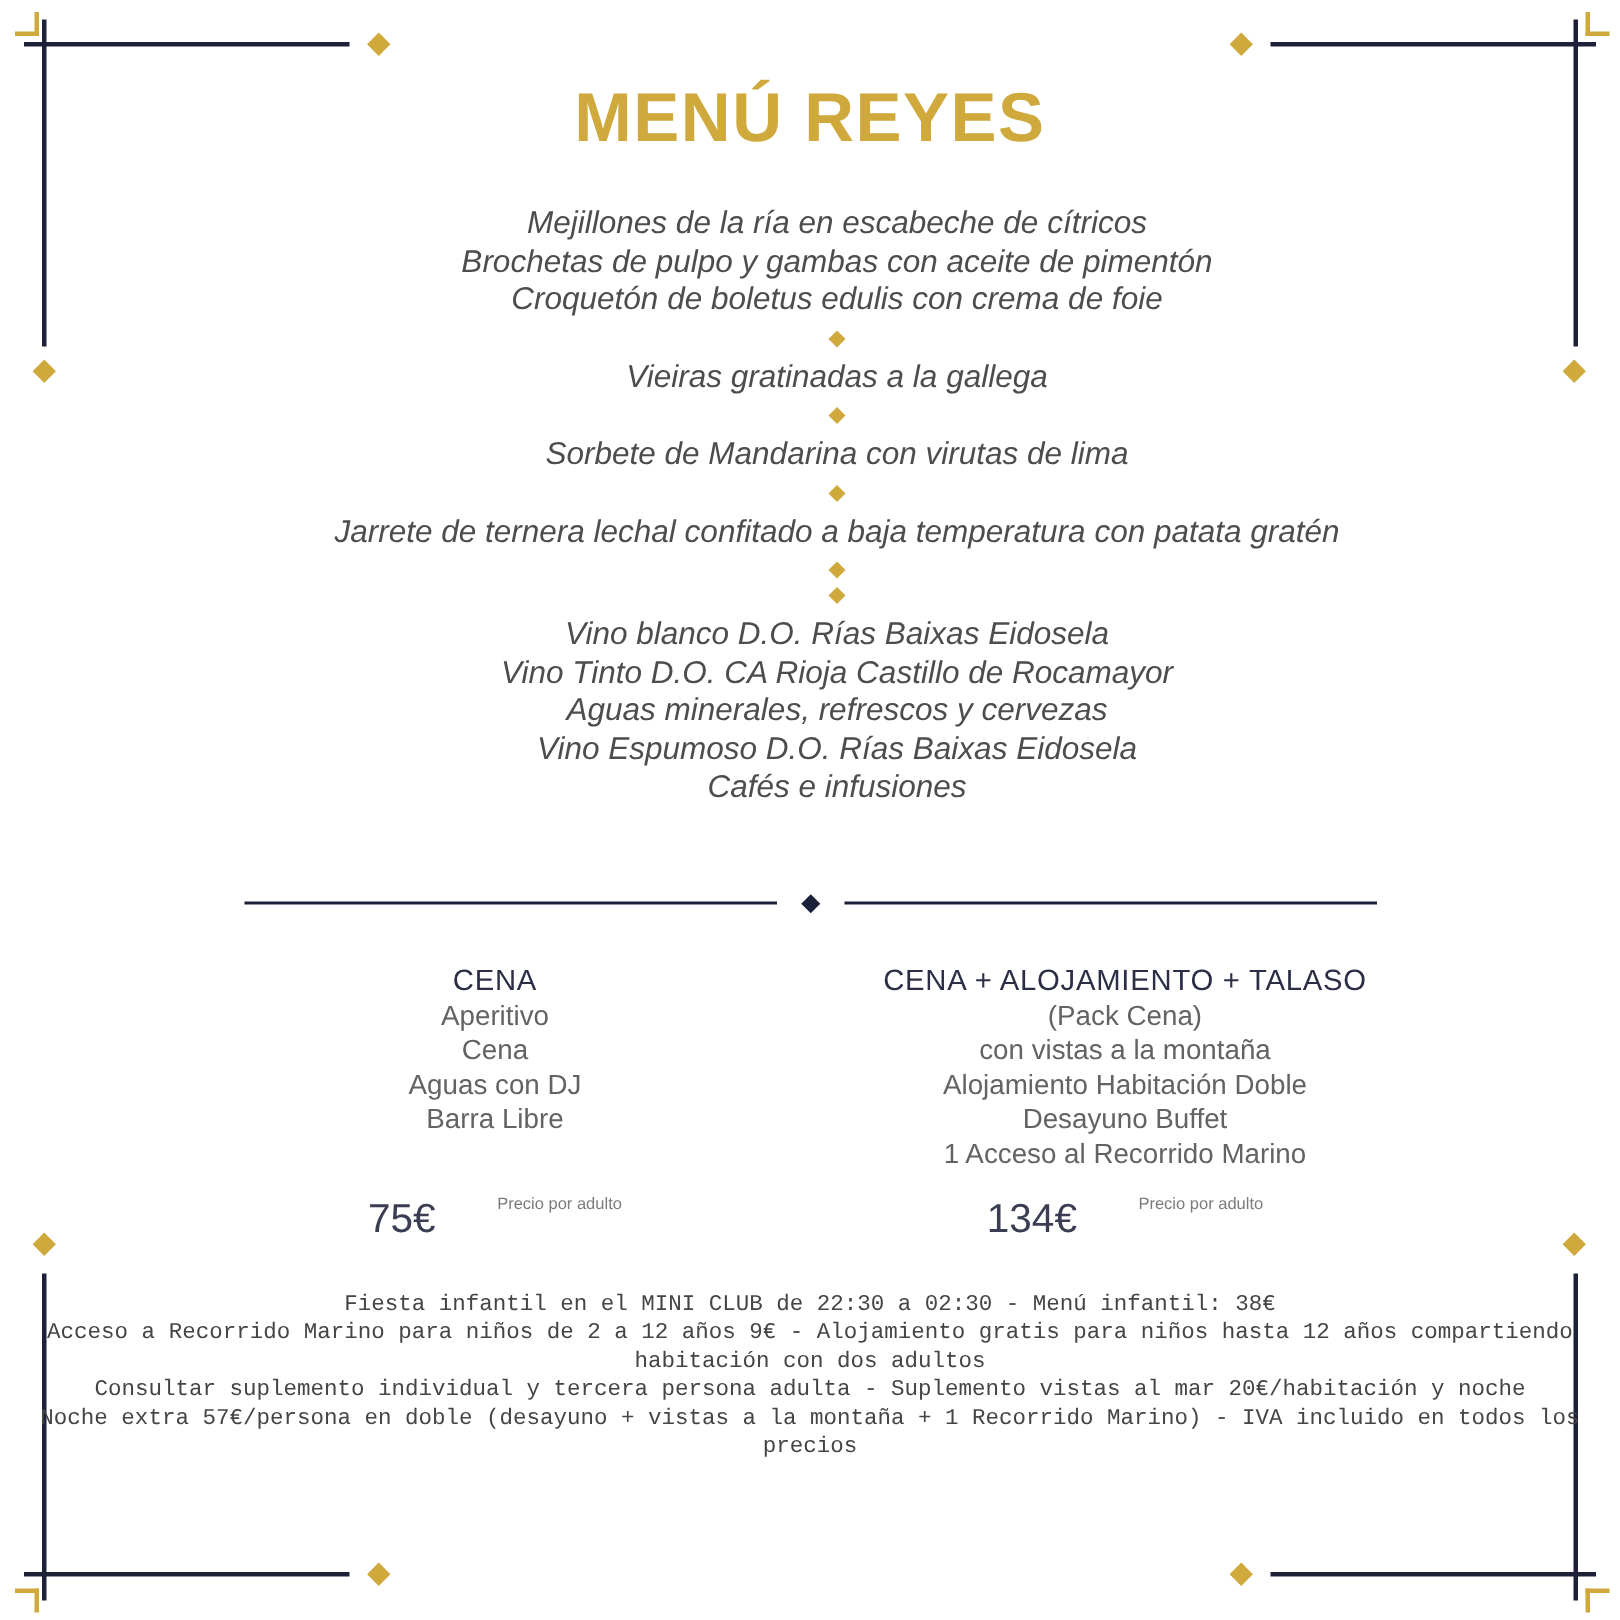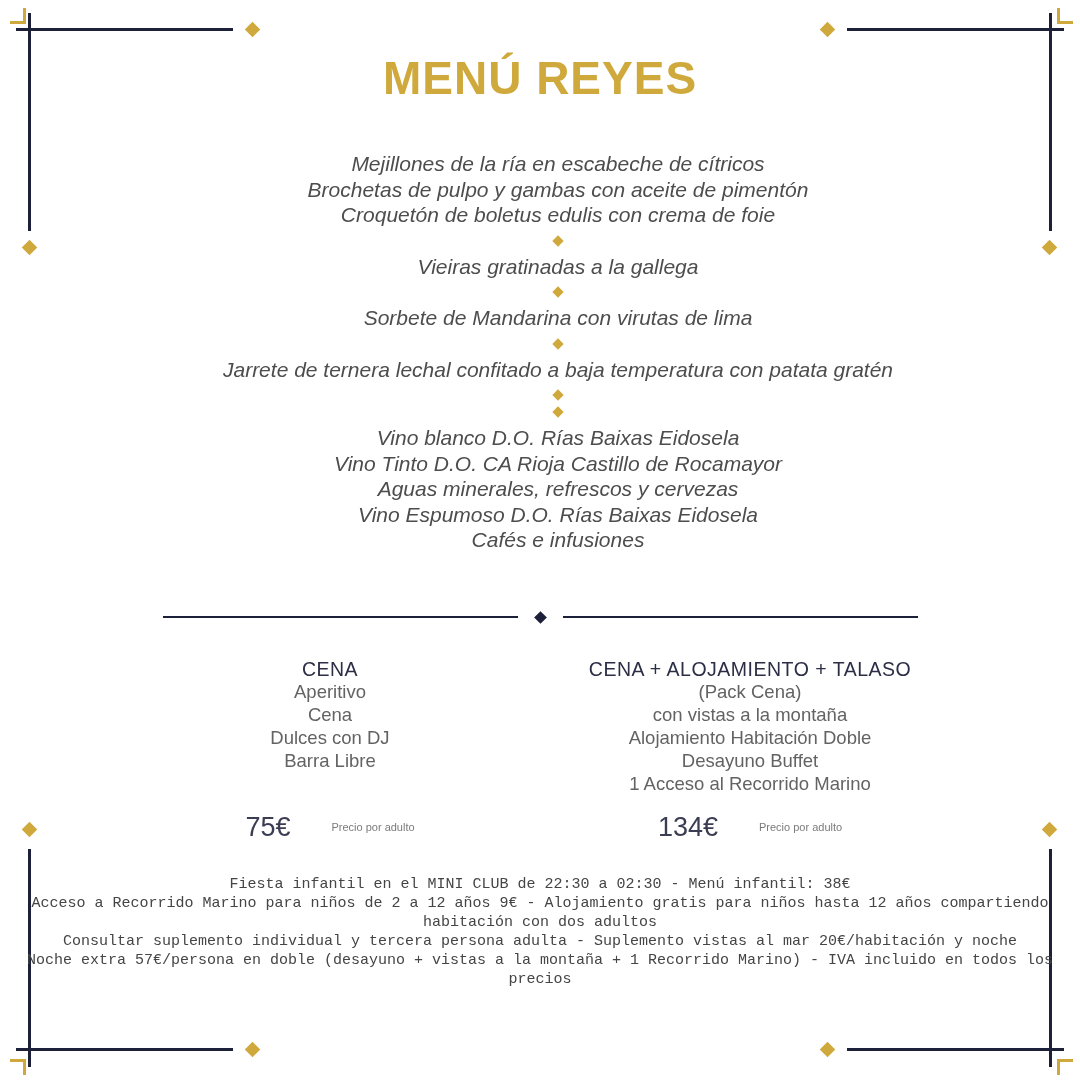--- a/index.html
+++ b/index.html
@@ -17,35 +17,35 @@
   .bracket.tl{border-right:3px solid var(--gold);border-bottom:3px solid var(--gold);}
   .bracket.tr{border-left:3px solid var(--gold);border-bottom:3px solid var(--gold);}
   .bracket.bl{border-right:3px solid var(--gold);border-top:3px solid var(--gold);}
   .bracket.br{border-left:3px solid var(--gold);border-top:3px solid var(--gold);}
   .gdiamond{position:absolute;width:11px;height:11px;background:var(--gold);transform:rotate(45deg);}
 
   
   .content{position:absolute;inset:0;text-align:center;}
   .title{margin:52px 0 0 0;font-size:46px;line-height:52px;font-weight:bold;
          letter-spacing:1px;color:var(--gold);}
-  .courses{margin-top:47px;padding-left:36px;}
+  .courses{margin-top:32px;padding-left:36px;}
   .course p{margin:0;font-style:italic;font-size:21px;line-height:25.5px;color:var(--ink);}
   .sep{width:8px;height:8px;background:var(--gold);transform:rotate(45deg);margin:9px auto;}
 
   .divider{margin-top:60px;display:flex;align-items:center;justify-content:center;}
   .divider .dline{width:355px;height:2px;background:var(--navy);}
   .divider .ndiamond{width:9px;height:9px;background:var(--navy);transform:rotate(45deg);margin:0 18px;flex:none;}
 
   .packages{width:840px;margin:36px auto 0 auto;display:flex;}
   .package{flex:1;}
   .package h2{margin:0;font-size:19.5px;line-height:22px;font-weight:400;
               letter-spacing:0.5px;color:#2b2e45;}
   .pkg-items{height:132px;}
   .pkg-items p{margin:0;font-size:18.5px;line-height:23px;color:#636363;}
-  .price-row{display:flex;align-items:center;justify-content:center;gap:23px;}
+  .price-row{display:flex;align-items:flex-start;justify-content:center;gap:23px;}
   .price{font-size:27px;color:#3b3e53;}
   .price-label{font-size:11px;color:#7b7b7b;margin-left:18px;}
 
   .footnotes{margin-top:32px;font-family:Liberation Mono, monospace;}
   .footnotes p{margin:0;font-size:15px;line-height:19px;color:#454545;}
 </style>
 </head>
 <body>
 
 <div class="canvas">
@@ -112,21 +112,21 @@
       <span class="ndiamond"></span>
       <span class="dline"></span>
     </div>
 
     <div class="packages" id="packages">
         <div class="package">
           <h2>CENA</h2>
           <div class="pkg-items">
             <p>Aperitivo</p>
             <p>Cena</p>
-            <p>Dulces con DJ</p>
+            <p>Aguas con DJ</p>
             <p>Barra Libre</p>
           </div>
           <div class="price-row">
             <span class="price">75€</span>
             <span class="price-label">Precio por adulto</span>
           </div>
         </div>
         <div class="package">
           <h2>CENA + ALOJAMIENTO + TALASO</h2>
           <div class="pkg-items">

